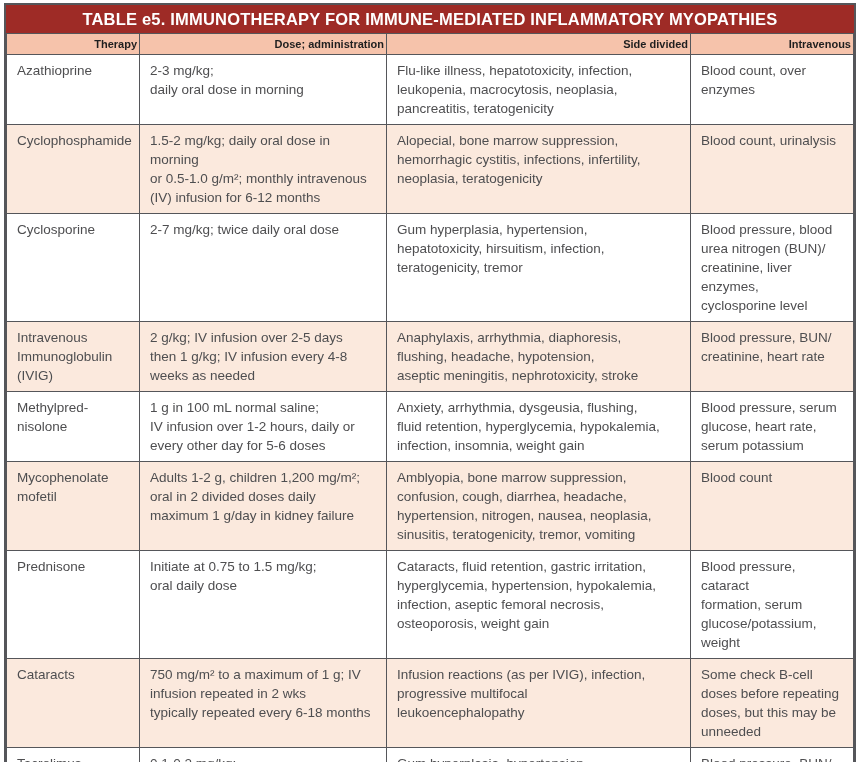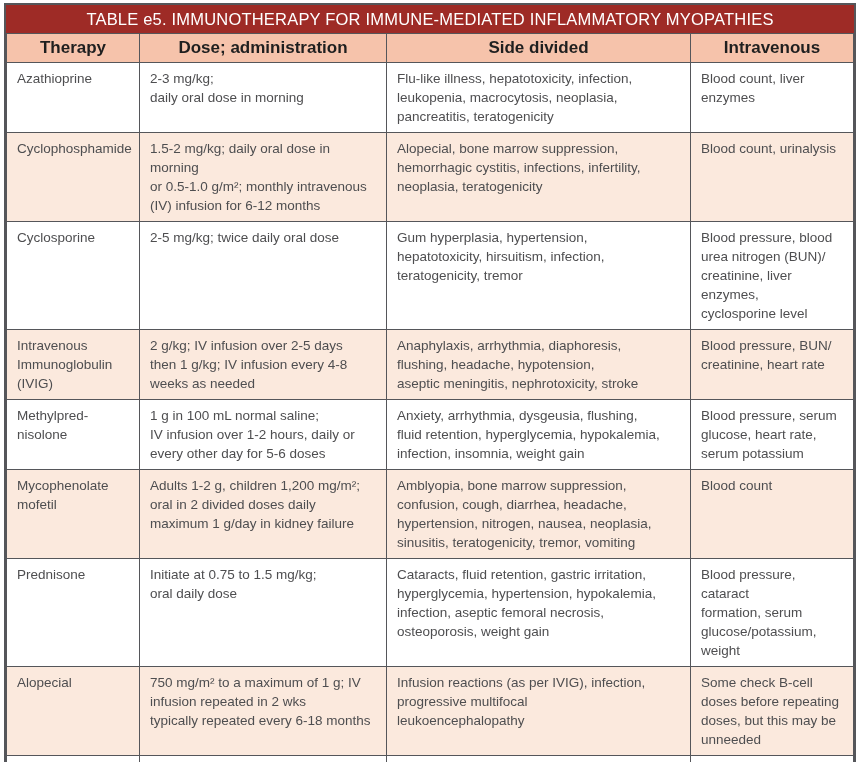--- a/index.html
+++ b/index.html
@@ -12,43 +12,43 @@
     font-family: "Liberation Sans", sans-serif;
   }
   .table-wrap {
     margin: 3px 4px;
     border: 2px solid var(--border, #55565a);
     background: #ffffff;
   }
   .title-bar {
     background: var(--title-bg, #9e2b26);
     color: var(--title-text, #ffffff);
-    font-weight: normal;
+    font-weight: bold;
     text-align: center;
     font-size: 16.5px;
     height: 28px;
     line-height: 28px;
     letter-spacing: 0.2px;
     overflow: hidden;
     white-space: nowrap;
   }
   table.grid {
     border-collapse: collapse;
     table-layout: fixed;
     width: 100%;
   }
   table.grid th, table.grid td {
     border: 1px solid var(--border, #55565a);
   }
   table.grid th {
     background: var(--header-bg, #f6c3ab);
     color: var(--header-text, #1f1f1f);
-    font-size: 17px;
+    font-size: 11px;
     font-weight: bold;
-    text-align: center;
+    text-align: right;
     padding: 4px 2px;
   }
   table.grid td {
     color: var(--body-text, #4e4e50);
     font-size: 13.5px;
     line-height: 19px;
     padding: 6px 8px 6px 10px;
     vertical-align: top;
     white-space: pre-line;
     background: var(--row-bg, #ffffff);
@@ -84,36 +84,36 @@
       </tr>
     </thead>
     <tbody>
       <tr>
         <td>Azathioprine</td>
         <td>2-3 mg/kg;
 daily oral dose in morning</td>
         <td>Flu-like illness, hepatotoxicity, infection,
 leukopenia, macrocytosis, neoplasia,
 pancreatitis, teratogenicity</td>
-        <td>Blood count, liver
+        <td>Blood count, over
 enzymes</td>
       </tr>
       <tr>
         <td>Cyclophosphamide</td>
         <td>1.5-2 mg/kg; daily oral dose in morning
 or 0.5-1.0 g/m²; monthly intravenous
 (IV) infusion for 6-12 months</td>
         <td>Alopecial, bone marrow suppression,
 hemorrhagic cystitis, infections, infertility,
 neoplasia, teratogenicity</td>
         <td>Blood count, urinalysis</td>
       </tr>
       <tr>
         <td>Cyclosporine</td>
-        <td>2-5 mg/kg; twice daily oral dose</td>
+        <td>2-7 mg/kg; twice daily oral dose</td>
         <td>Gum hyperplasia, hypertension,
 hepatotoxicity, hirsuitism, infection,
 teratogenicity, tremor</td>
         <td>Blood pressure, blood
 urea nitrogen (BUN)/
 creatinine, liver enzymes,
 cyclosporine level</td>
       </tr>
       <tr>
         <td>Intravenous
@@ -160,21 +160,21 @@
         <td>Cataracts, fluid retention, gastric irritation,
 hyperglycemia, hypertension, hypokalemia,
 infection, aseptic femoral necrosis,
 osteoporosis, weight gain</td>
         <td>Blood pressure, cataract
 formation, serum
 glucose/potassium,
 weight</td>
       </tr>
       <tr>
-        <td>Alopecial</td>
+        <td>Cataracts</td>
         <td>750 mg/m² to a maximum of 1 g; IV
 infusion repeated in 2 wks
 typically repeated every 6-18 months</td>
         <td>Infusion reactions (as per IVIG), infection,
 progressive multifocal
 leukoencephalopathy</td>
         <td>Some check B-cell
 doses before repeating
 doses, but this may be
 unneeded</td>

